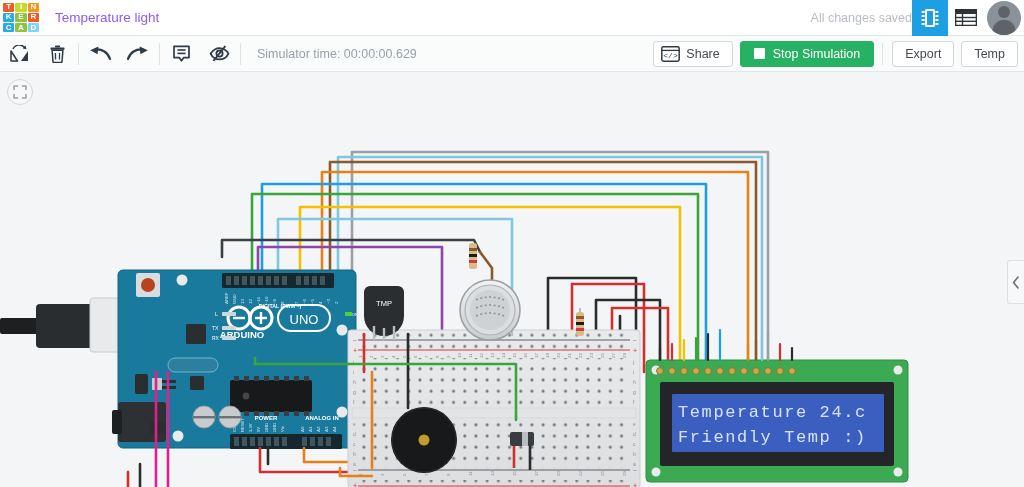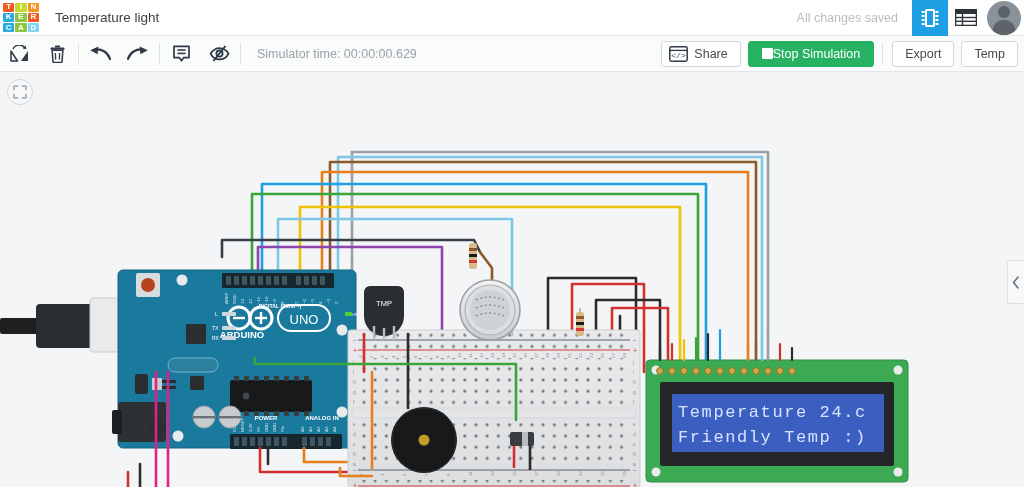--- a/index.html
+++ b/index.html
@@ -26,26 +26,26 @@
     display: grid; grid-template-columns: repeat(3, 1fr); grid-template-rows: repeat(3, 1fr);
     gap: 1px;
   }
   .logo span {
     display: flex; align-items: center; justify-content: center;
     color: #fff; font-size: 8px; font-weight: bold;
     font-family: "Liberation Sans", sans-serif;
     border-radius: 1px; line-height: 1;
   }
   .doc-title {
-    margin-left: 16px; font-size: 13.5px; color: #404040;
+    margin-left: 16px; font-size: 13.5px; color: #8b5cf6;
   }
   .header-right {
     margin-left: auto; display: flex; align-items: center; height: 36px;
   }
-  .saved-text { font-size: 12.5px; color: #b9bdc2; margin-right: 14px; }
+  .saved-text { font-size: 12.5px; color: #b9bdc2; }
   .hdr-btn {
     width: 36px; height: 36px;
     display: flex; align-items: center; justify-content: center;
     cursor: pointer;
   }
   .hdr-btn.active { background: #1ca0e3; }
   .avatar {
     width: 34px; height: 34px; border-radius: 50%;
     background: #8a9299; margin: 0 3px;
     position: relative; overflow: hidden;
@@ -85,21 +85,21 @@
   .toolbar-right { margin-left: auto; display: flex; align-items: center; padding-right: 6px; }
   .btn {
     height: 26px; border: 1px solid #d4d8db; background: #fff;
     border-radius: 3px; font-size: 12.5px; color: #44494e;
     display: flex; align-items: center; justify-content: center;
     padding: 0 12px; margin-left: 7px; cursor: pointer; white-space: nowrap;
   }
   .btn.code { padding-left: 7px; gap: 6px; }
   .btn.green {
     background: #26b262; border-color: #26b262; color: #fff;
-    font-weight: normal; padding: 0 13px; 
+    font-weight: normal; padding: 0 13px; gap: 8px;
   }
   .stop-square { width: 11px; height: 11px; background: #fff; border-radius: 1px; }
 
   
   .canvas {
     position: absolute; top: 72px; left: 0;
     width: 1024px; height: 415px;
     background: #f4f5f6; overflow: hidden;
   }
   .fit-btn {

